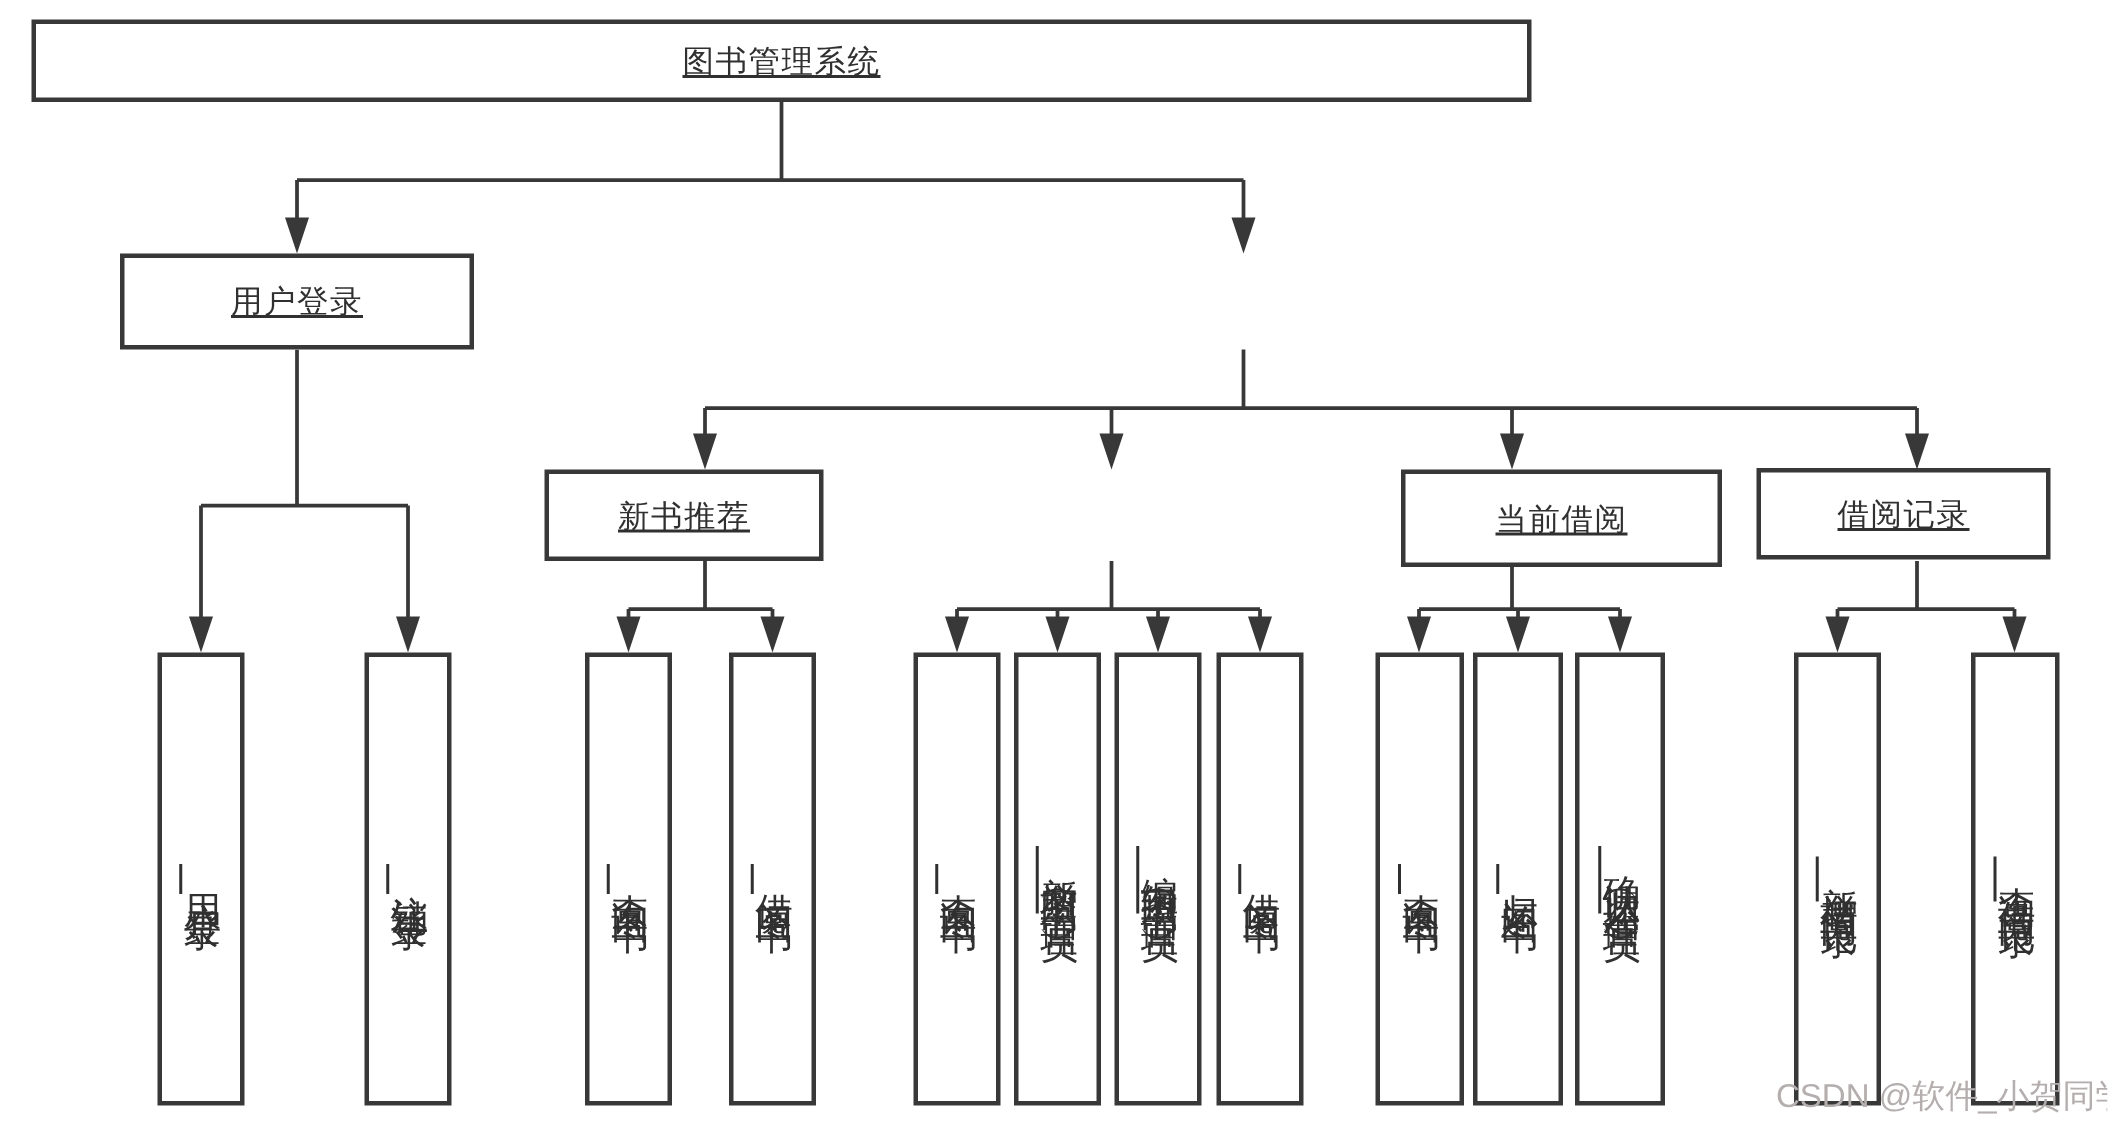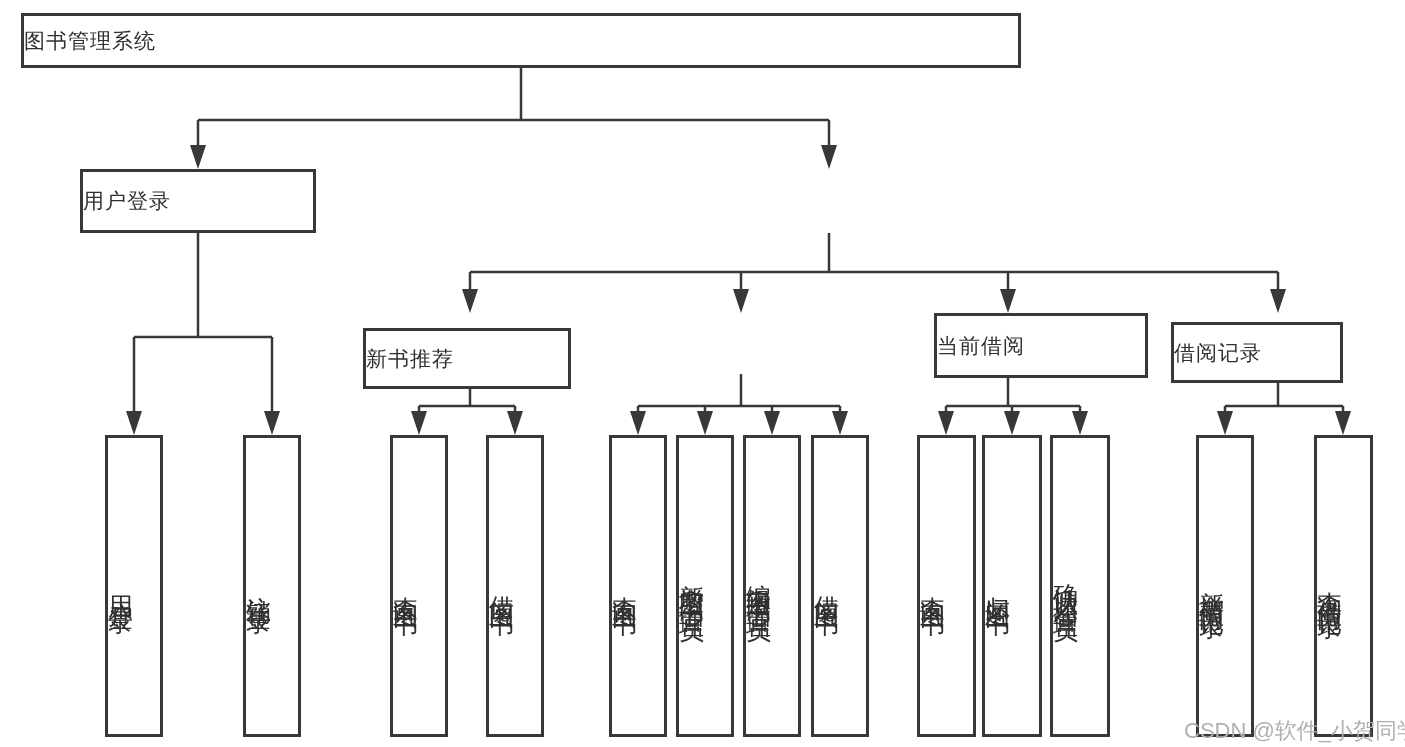--- a/index.html
+++ b/index.html
@@ -21,22 +21,24 @@
     top: 0;
     z-index: 1;
   }
   .node {
     position: absolute;
     box-sizing: border-box;
     background: #ffffff;
     border: 3px solid #383838;
     display: flex;
     align-items: center;
+    justify-content: center;
     color: #303030;
     z-index: 2;
+    text-decoration: underline;
   }
   .hlabel {
     font-size: 21px;
     letter-spacing: 1px;
     white-space: nowrap;
   }
   .vtext {
     writing-mode: vertical-rl;
     text-orientation: mixed;
     font-size: 25px;
@@ -80,27 +82,27 @@
   </svg>
 
   <div class="node" style="left:21px; top:13px; width:1000px; height:55px">
     <span class="hlabel">图书管理系统</span>
   </div>
 
   <div class="node" style="left:80px; top:169px; width:236px; height:64px">
     <span class="hlabel">用户登录</span>
   </div>
 
-  <div class="node" style="left:363px; top:328px; width:208px; height:61px">
+  <div class="node" style="left:363px; top:313px; width:186px; height:61px">
     <span class="hlabel">新书推荐</span>
   </div>
   <div class="node" style="left:934px; top:313px; width:214px; height:65px">
     <span class="hlabel">当前借阅</span>
   </div>
-  <div class="node" style="left:1171px; top:322px; width:172px; height:61px">
+  <div class="node" style="left:1171px; top:312px; width:196px; height:61px">
     <span class="hlabel">借阅记录</span>
   </div>
 
   <div class="node" style="left:105px; top:435px; width:58px; height:302px">
     <span class="vtext">用户登录</span>
   </div>
   <div class="node" style="left:243px; top:435px; width:58px; height:302px">
     <span class="vtext">注销登录</span>
   </div>
 

